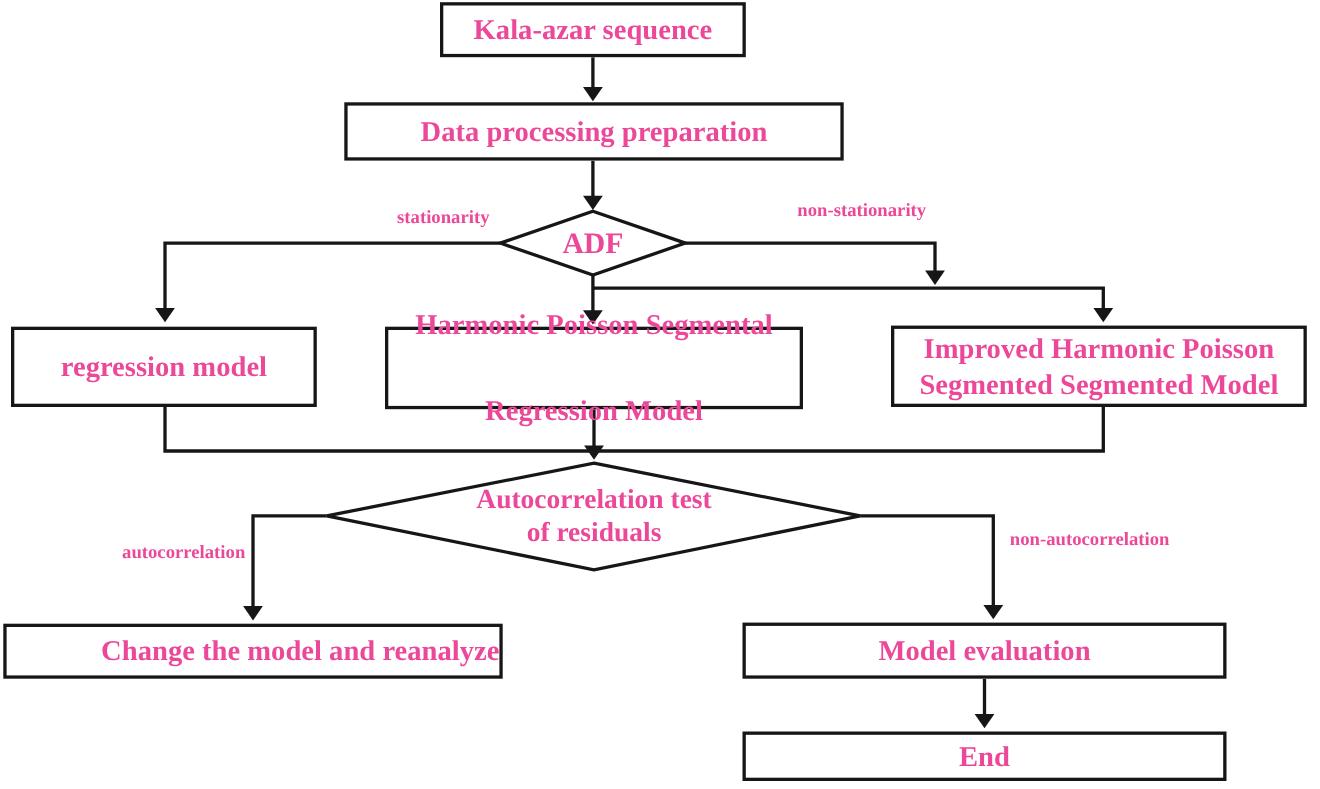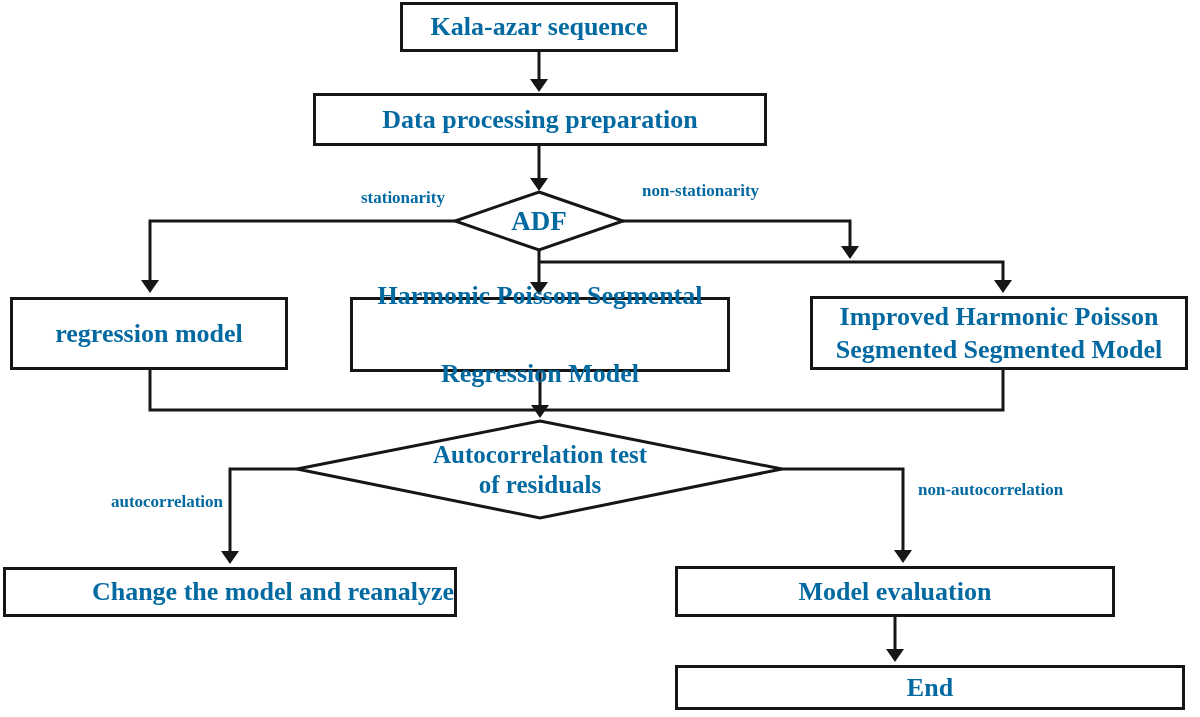--- a/index.html
+++ b/index.html
@@ -1,21 +1,21 @@
 <!DOCTYPE html>
 <html><head>
 <meta charset="utf-8">
 <style>
   html,body{margin:0;padding:0;background:#ffffff;}
   #stage{
     position:relative;
     width:1200px;height:717px;
     background:#ffffff;
     font-family:"Liberation Serif", serif;
-    color:#0369a1;
+    color:#ec4899;
     overflow:hidden;
   }
   #wires{position:absolute;left:0;top:0;width:1200px;height:717px;}
   .node{
     position:absolute;
     box-sizing:border-box;
     background:#ffffff;
     border:3px solid #161616;
     display:flex;
     flex-direction:column;
@@ -120,21 +120,21 @@
   <div class="node" style="left:313px;top:93px;width:454px;height:53px;">
     <span>Data processing preparation</span>
   </div>
 
   <div class="diamond-label" style="left:489px;top:204px;width:100px;height:34px;font-size:27px;">
     <span>ADF</span>
   </div>
 
   <div class="edge-label" style="left:295px;top:189px;width:150px;text-align:right;">stationarity</div>
 
-  <div class="edge-label" style="left:642px;top:182px;width:200px;text-align:left;">non-stationarity</div>
+  <div class="edge-label" style="left:642px;top:182px;width:200px;text-align:right;">non-stationarity</div>
 
   <div class="node" style="left:10px;top:297px;width:278px;height:73px;">
     <span class="nl">regression model</span>
   </div>
 
   <div class="node" style="left:350px;top:297px;width:380px;height:75px;gap:44px;">
     <span class="nl">Harmonic Poisson Segmental</span>
     <span class="nl">Regression Model</span>
   </div>
 
@@ -153,17 +153,17 @@
   <div class="edge-label" style="left:918px;top:481px;width:240px;text-align:left;">non-autocorrelation</div>
 
   <div class="node" style="left:3px;top:567px;width:454px;height:50px;align-items:flex-end;">
     <span>Change the model and reanalyze</span>
   </div>
 
   <div class="node" style="left:675px;top:566px;width:440px;height:51px;">
     <span>Model evaluation</span>
   </div>
 
-  <div class="node" style="left:675px;top:665px;width:510px;height:45px;">
+  <div class="node" style="left:675px;top:665px;width:440px;height:45px;">
     <span>End</span>
   </div>
 
 </div>
 
 </body></html>

